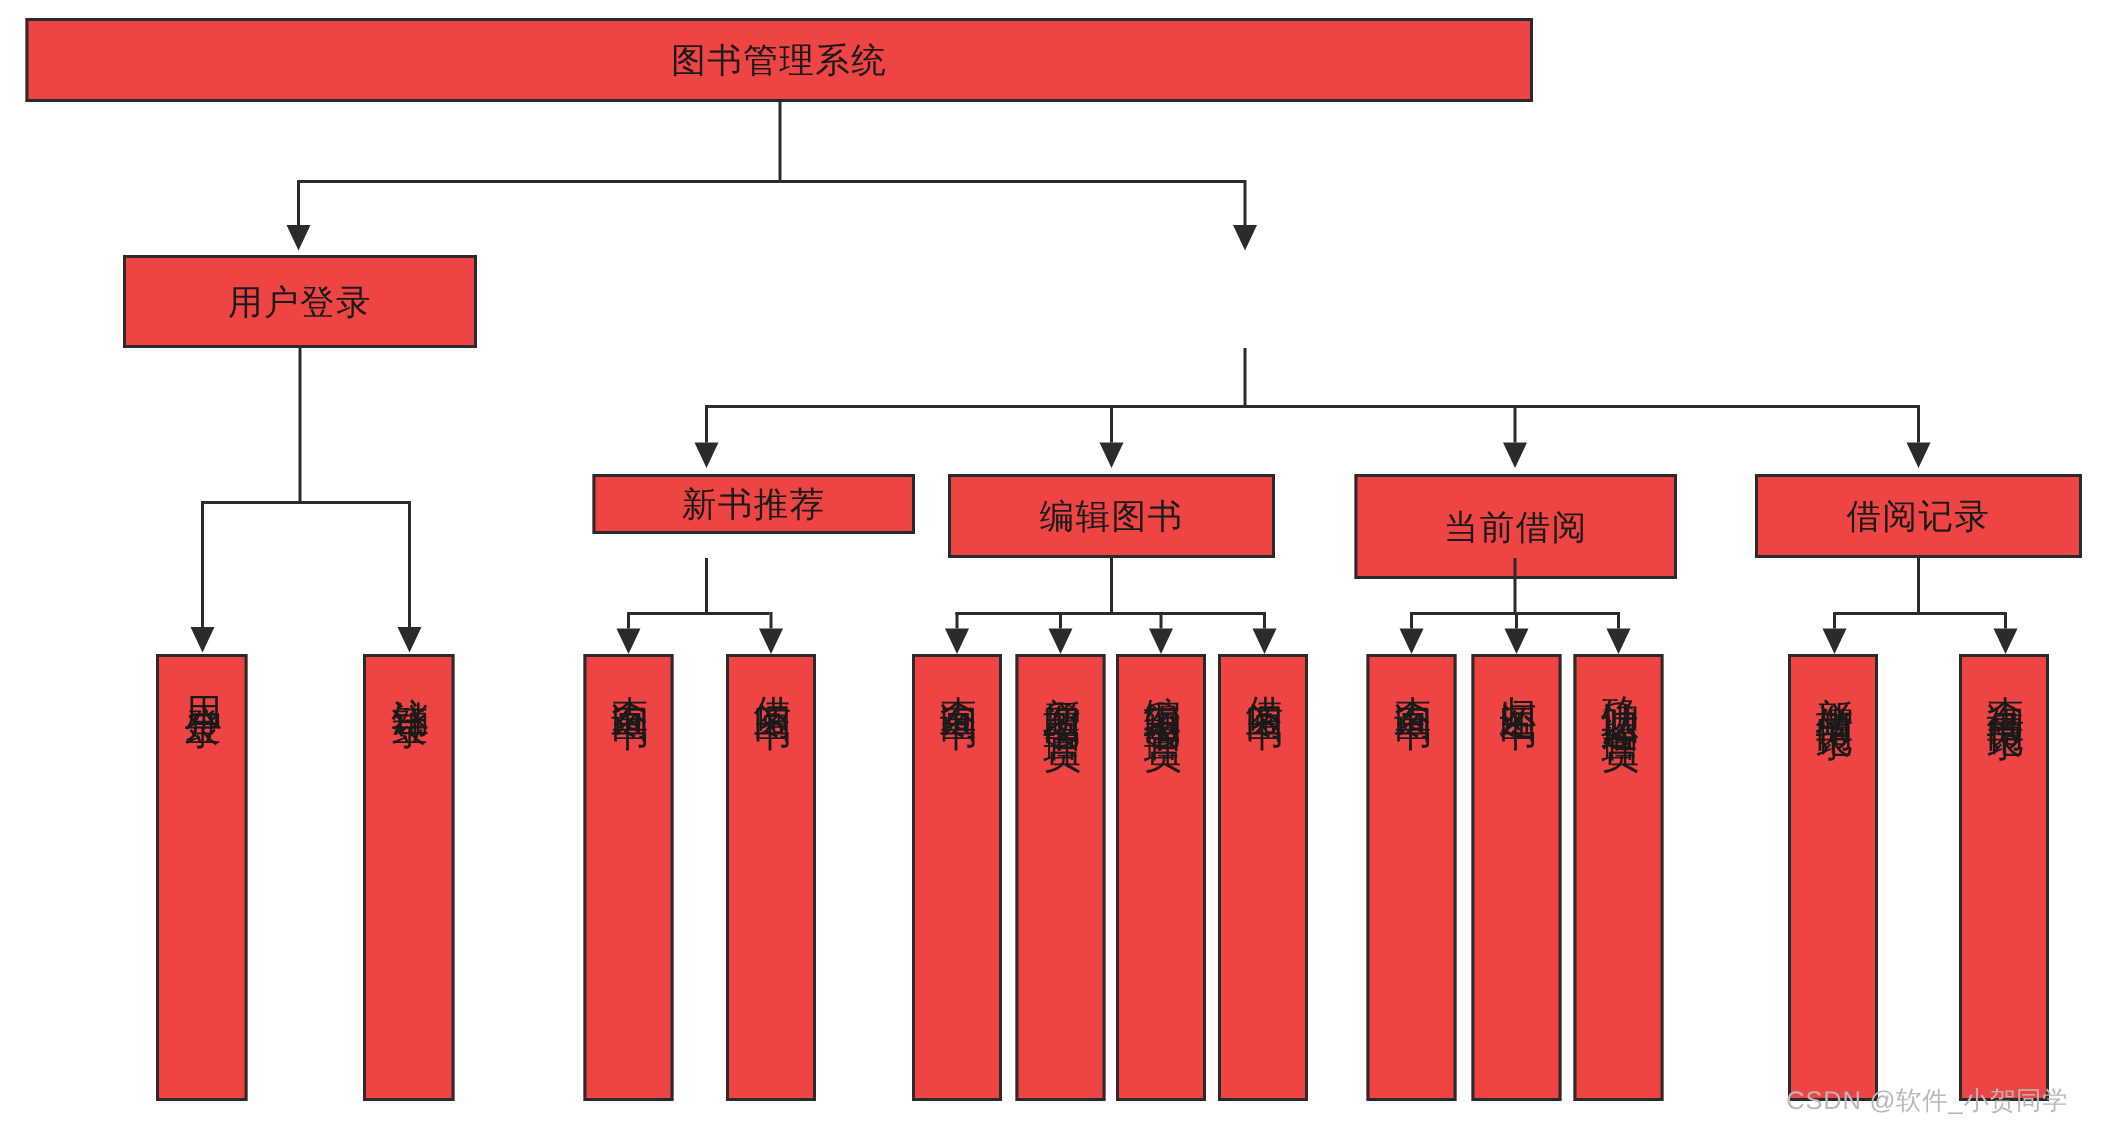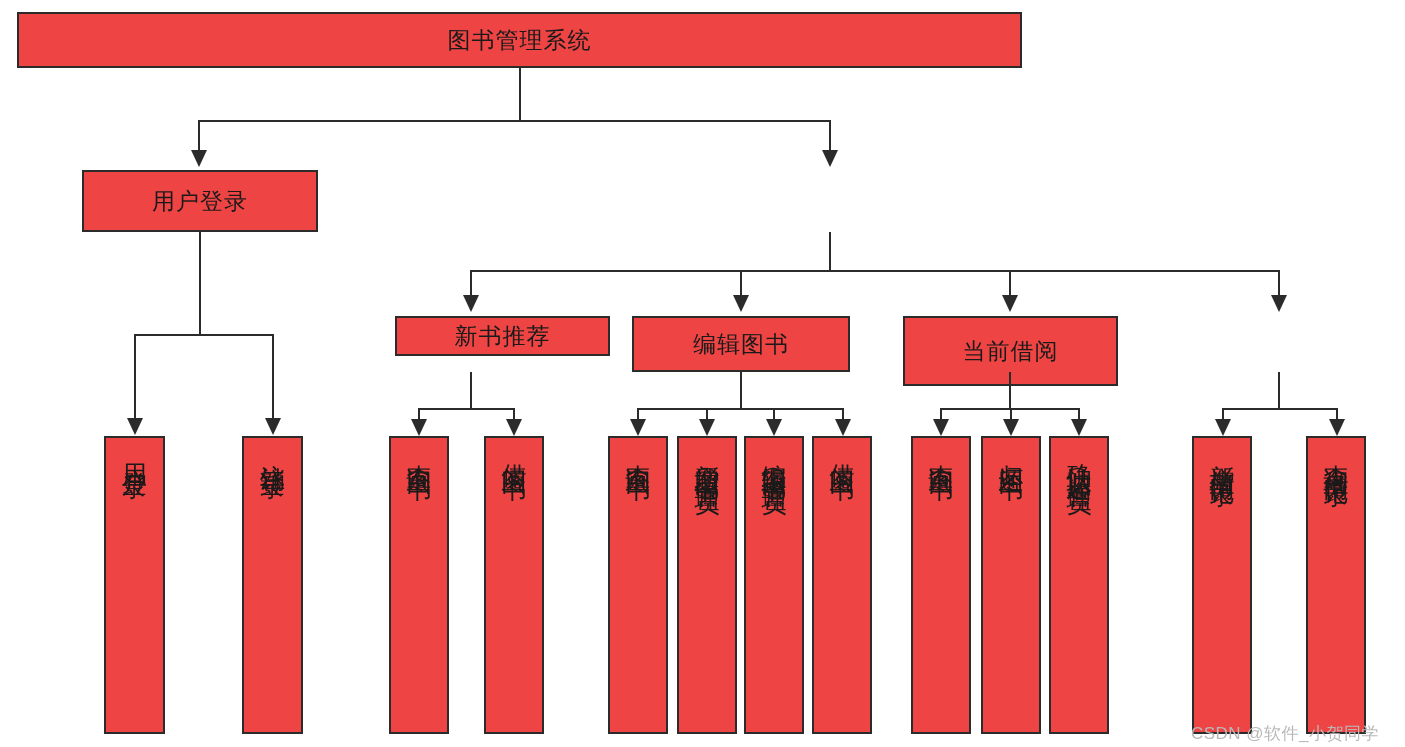--- a/index.html
+++ b/index.html
@@ -123,20 +123,23 @@
 
   <div class="node horiz" style="left:363px; top:316px; width:215px; height:40px;margin-left:32px;">
     <span class="label">新书推荐</span>
   </div>
   <div class="node horiz" style="left:632px; top:316px; width:218px; height:56px;">
     <span class="label">编辑图书</span>
   </div>
   <div class="node horiz" style="left:903px; top:316px; width:215px; height:70px;">
     <span class="label">当前借阅</span>
   </div>
+  <div class="node horiz" style="left:1170px; top:316px; width:218px; height:56px;">
+    <span class="label">借阅记录</span>
+  </div>
 
   <div class="vline" style="left:470px; top:372px; height:36px;"></div>
   <div class="hline" style="left:418px; top:408px; width:95px;"></div>
   <div class="vline" style="left:418px; top:408px; height:11px;"></div>
   <div class="arrow" style="left:411px; top:419px;"></div>
   <div class="vline" style="left:513px; top:408px; height:11px;"></div>
   <div class="arrow" style="left:506px; top:419px;"></div>
 
   <div class="vline" style="left:740px; top:372px; height:36px;"></div>
   <div class="hline" style="left:637px; top:408px; width:205px;"></div>

